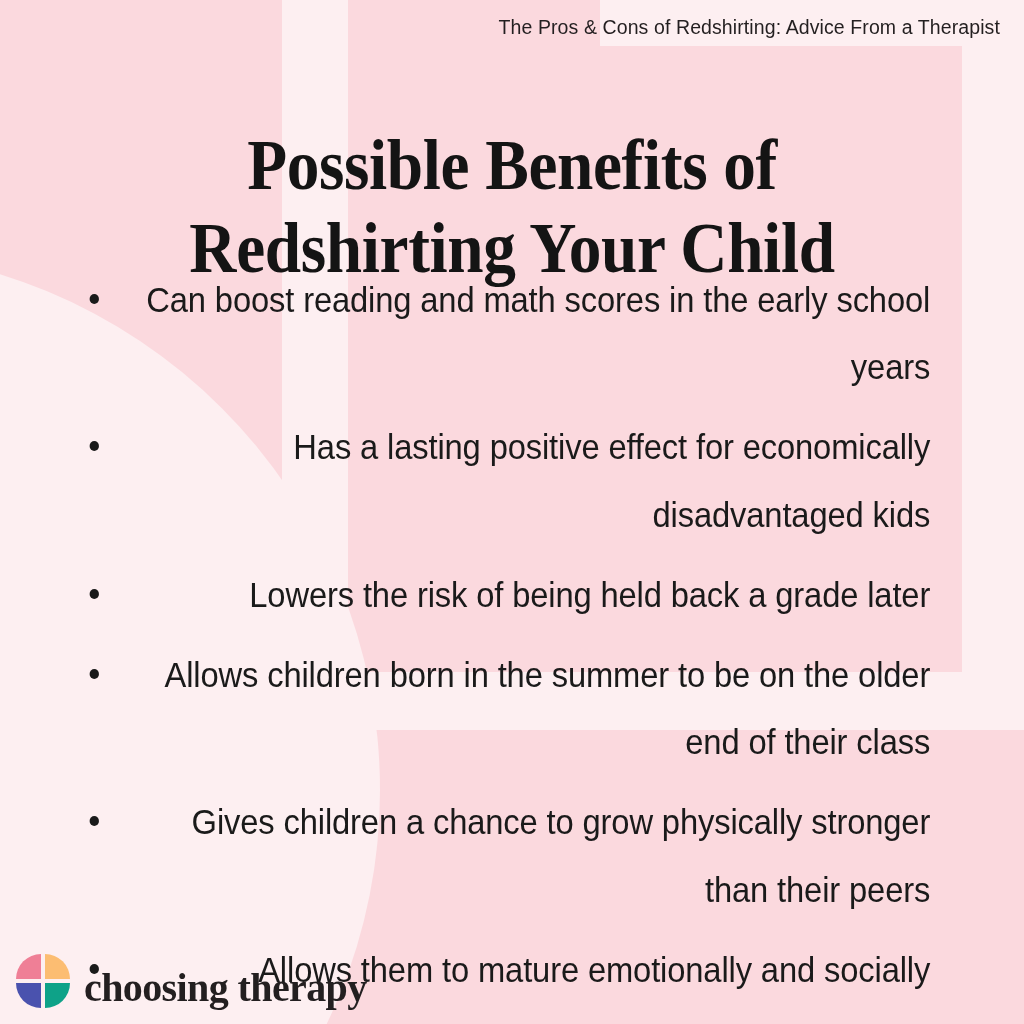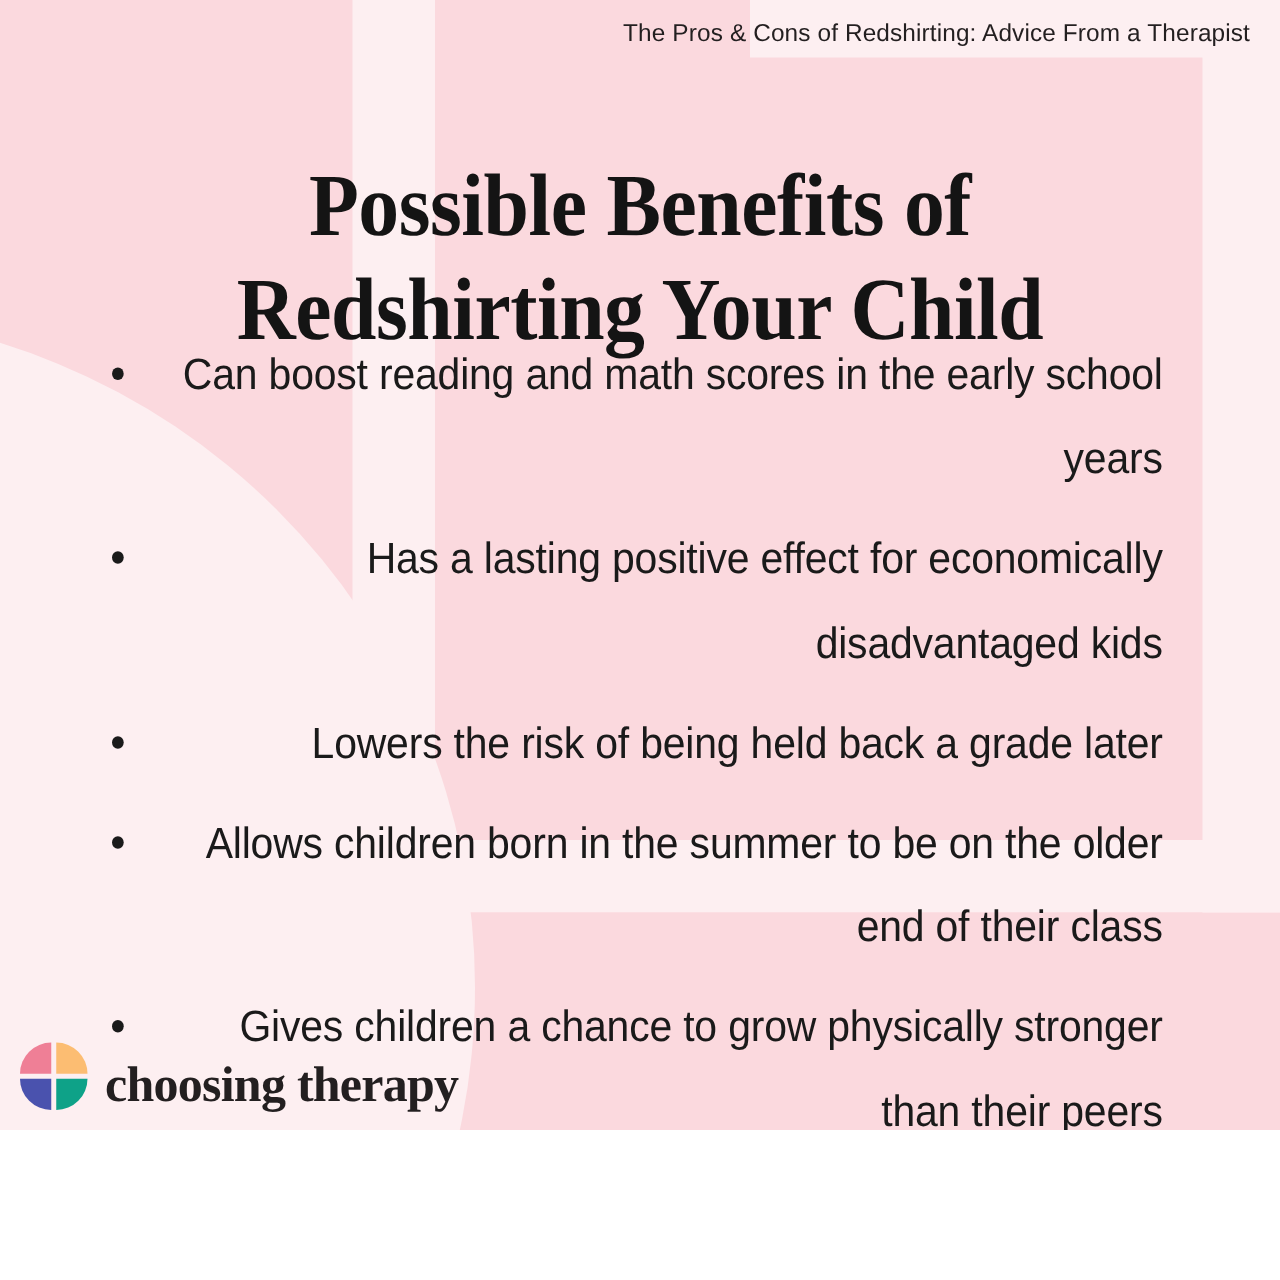--- a/index.html
+++ b/index.html
@@ -4,21 +4,21 @@
 <title>Possible Benefits of Redshirting Your Child</title>
 <style>
   html, body {
     margin: 0;
     padding: 0;
     background: #ffffff;
   }
   #canvas {
     position: relative;
     width: 1024px;
-    height: 904px;
+    height: 1024px;
     overflow: hidden;
     background: #f0abfc;
     font-family: "Liberation Sans", sans-serif;
   }
 
   
   .bg-layer {
     position: absolute;
     pointer-events: none;
   }

